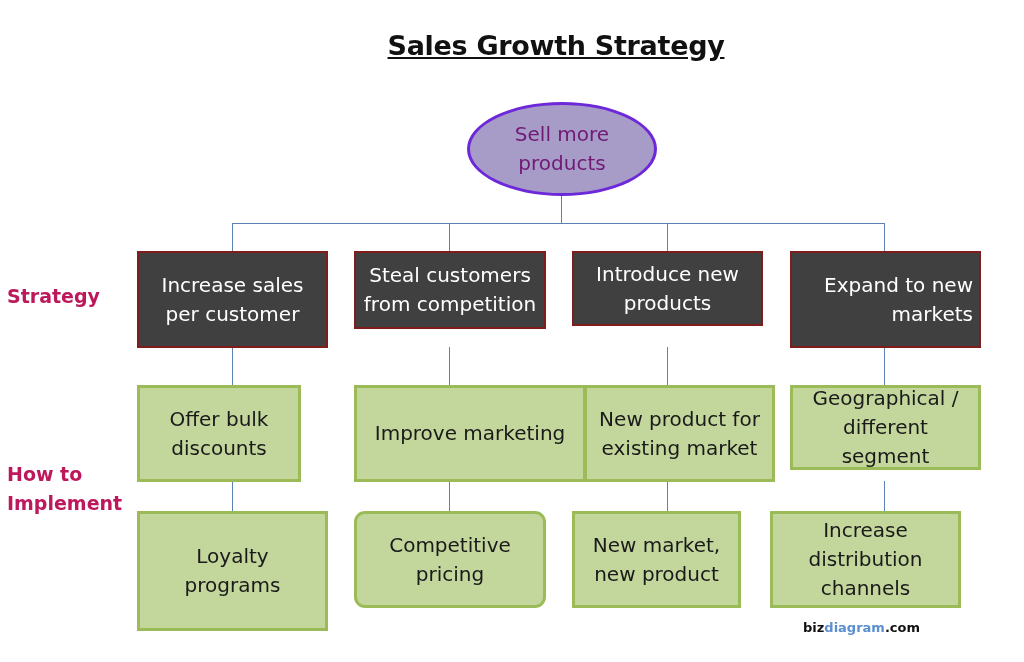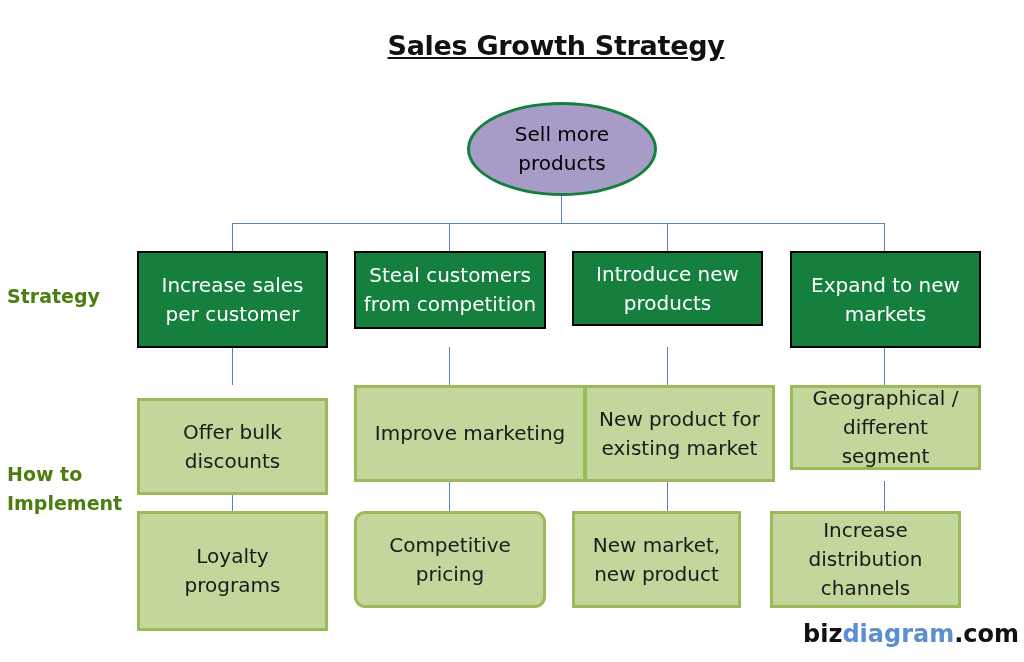--- a/index.html
+++ b/index.html
@@ -1,24 +1,24 @@
 <!DOCTYPE html>
 <html><head>
 <meta charset="utf-8">
 <style>
   html,body{margin:0;padding:0;background:#fff;}
   body{width:1024px;height:662px;position:relative;overflow:hidden;font-family:"DejaVu Sans","Liberation Sans",sans-serif;}
   .title{position:absolute;left:0;width:1112px;top:30px;text-align:center;font-size:27px;font-weight:bold;text-decoration:underline;color:#111;letter-spacing:-0.3px;}
-  .ellipse{position:absolute;left:467px;top:102px;width:190px;height:94px;border-radius:50%;background:#a79bc8;border:3px solid #15803d;box-sizing:border-box;display:flex;align-items:center;justify-content:center;text-align:center;font-size:20px;line-height:29px;color:#000000;}
+  .ellipse{position:absolute;left:467px;top:102px;width:190px;height:94px;border-radius:50%;background:#a79bc8;border:3px solid #6d28d9;box-sizing:border-box;display:flex;align-items:center;justify-content:center;text-align:center;font-size:20px;line-height:29px;color:#701a75;}
   .line{position:absolute;background:#5b82b3;}
   .box{position:absolute;box-sizing:border-box;display:flex;align-items:center;justify-content:center;text-align:center;font-size:20px;line-height:29px;padding:0 6px;}
-  .blue{background:#15803d;border:2px solid #000000;color:#fff;}
+  .blue{background:#404040;border:2px solid #7f1d1d;color:#fff;}
   .green{background:#c3d69b;border:3px solid #9bbb59;color:#1a1a1a;}
-  .rowlabel{position:absolute;font-weight:bold;font-size:19px;line-height:29px;color:#4d7c0f;}
-  .brand{position:absolute;left:803px;top:620px;font-size:24px;font-weight:bold;color:#111;text-align:center;}
+  .rowlabel{position:absolute;font-weight:bold;font-size:19px;line-height:29px;color:#be185d;}
+  .brand{position:absolute;left:803px;top:620px;font-size:13px;font-weight:bold;color:#111;text-align:center;}
   .brand .hl{color:#5b8fd0;}
 </style>
 </head>
 <body>
 
 <div class="title">Sales Growth Strategy</div>
 
 <div class="ellipse">
   <div><span>Sell more</span><br><span>products</span></div>
 </div>
@@ -42,23 +42,23 @@
 
 <div class="rowlabel" style="left:7px;top:282px;">Strategy</div>
 <div class="rowlabel" style="left:7px;top:460px;">
   <span>How to</span><br>
   <span>Implement</span>
 </div>
 
 <div class="box blue" style="left:137px;top:251px;width:191px;height:97px;">Increase sales per customer</div>
 <div class="box blue" style="left:354px;top:251px;width:192px;height:78px;">Steal customers from competition</div>
 <div class="box blue" style="left:572px;top:251px;width:191px;height:75px;">Introduce new products</div>
-<div class="box blue" style="left:790px;top:251px;width:191px;height:97px;">Expand to new markets</div>
+<div class="box blue" style="left:790px;top:251px;width:191px;height:97px;text-align:right;">Expand to new markets</div>
 
-<div class="box green" style="left:137px;top:385px;width:191px;height:97px;margin-top:13px;">Offer bulk discounts</div>
+<div class="box green" style="left:137px;top:385px;width:164px;height:97px;">Offer bulk discounts</div>
 <div class="box green" style="left:354px;top:385px;width:232px;height:97px;">Improve marketing</div>
 <div class="box green" style="left:572px;top:385px;width:191px;height:97px;margin-left:12px;">New product for existing market</div>
 <div class="box green" style="left:790px;top:385px;width:191px;height:85px;">Geographical / different segment</div>
 
 <div class="box green" style="left:137px;top:511px;width:191px;height:120px;">Loyalty programs</div>
 <div class="box green" style="left:354px;top:511px;width:192px;height:97px;border-radius:11px;">Competitive pricing</div>
 <div class="box green" style="left:572px;top:511px;width:169px;height:97px;">New market, new product</div>
 <div class="box green" style="left:770px;top:511px;width:191px;height:97px;">Increase distribution channels</div>
 
 <div class="brand"><span>biz</span><span class="hl">diagram</span><span>.com</span></div>

